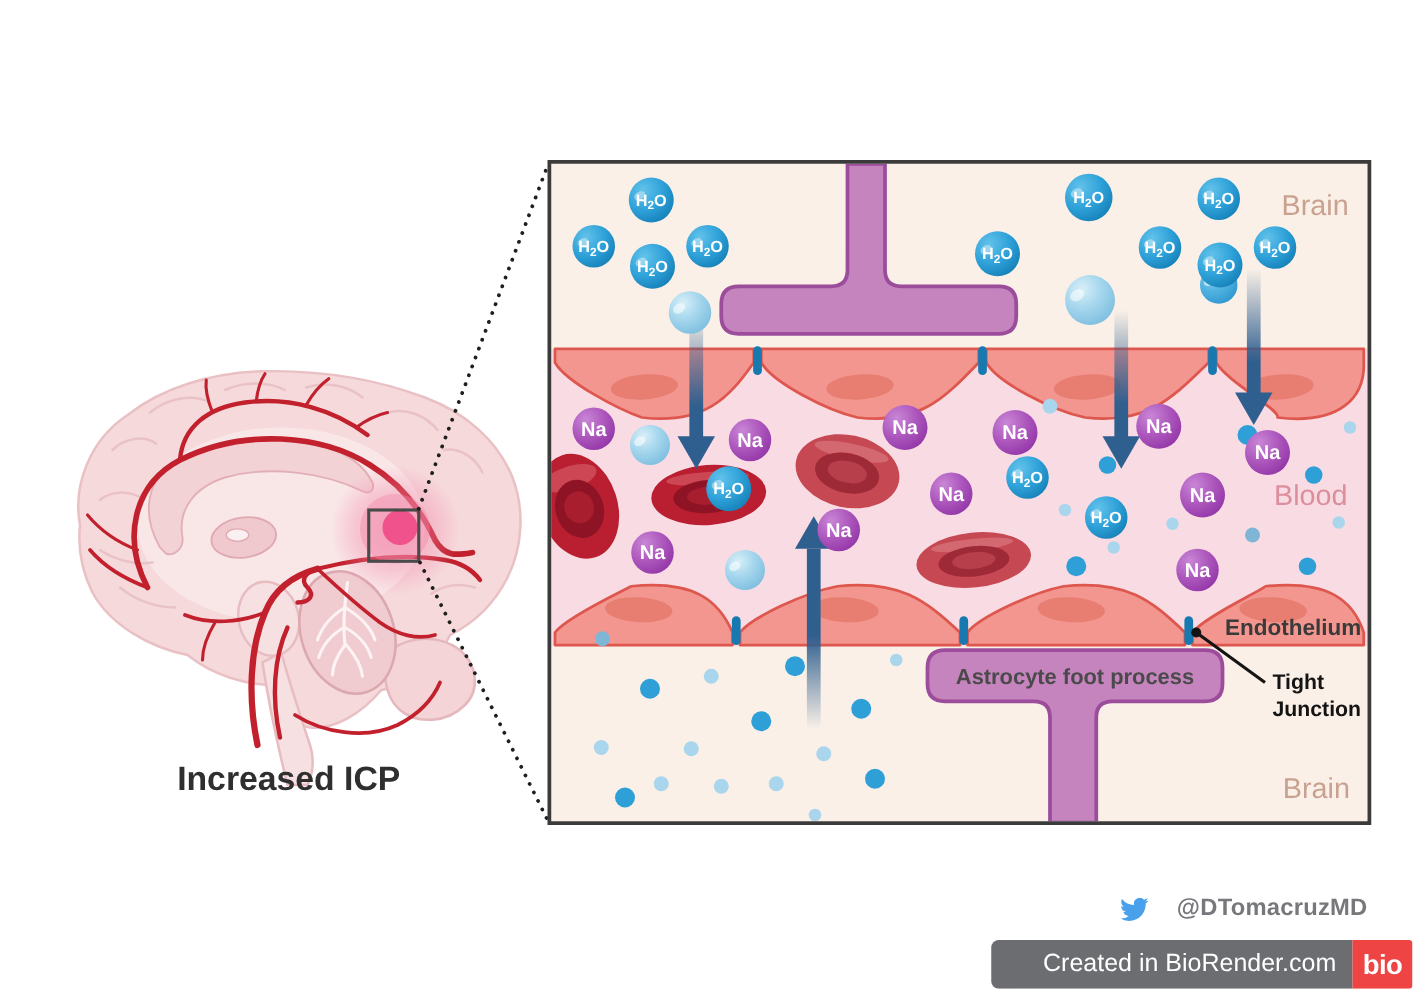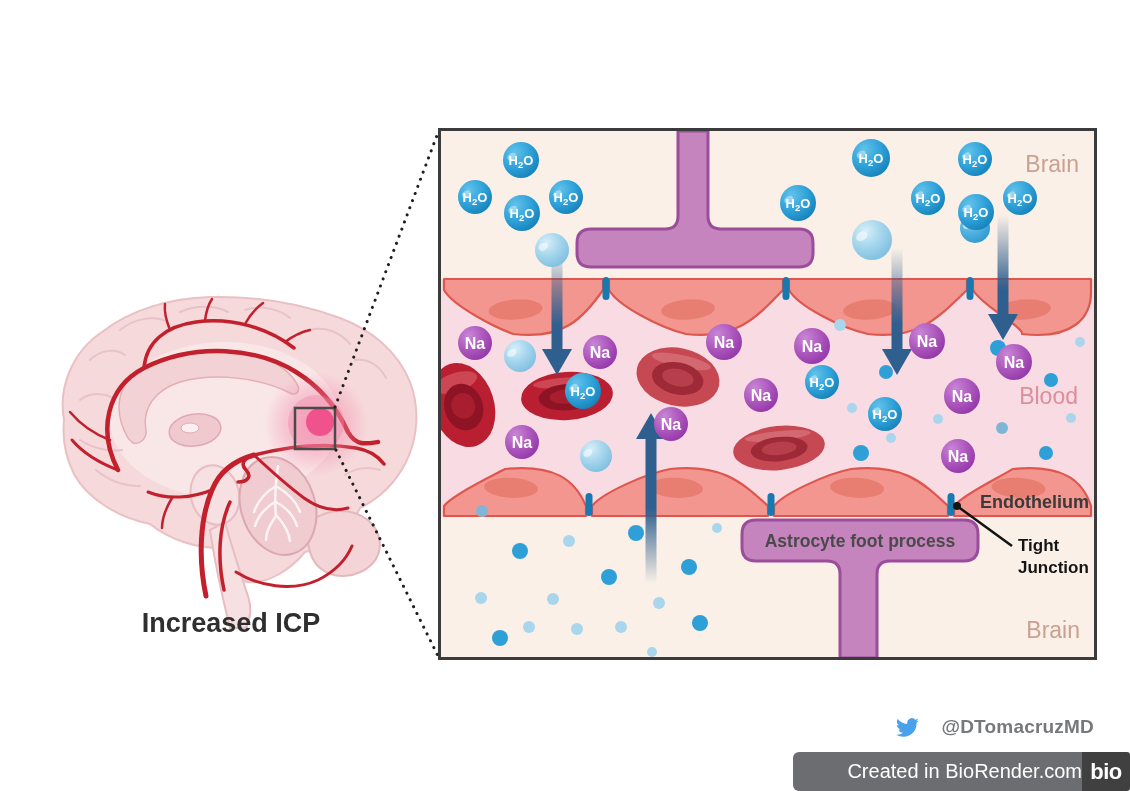--- a/index.html
+++ b/index.html
@@ -13,25 +13,25 @@
     position:absolute;top:714px;right:36px;height:26px;
     display:flex;align-items:center;gap:22px;
   }
   .credits-twitter .handle{font-size:19px;font-weight:bold;color:#77787B;letter-spacing:.2px;}
   .banner{
     position:absolute;left:793px;top:752px;right:0;height:39px;display:flex;
   }
   .banner .gray{
     flex:1;background:#6C6D70;border-radius:6px 0 0 6px;
     display:flex;align-items:center;justify-content:flex-end;
-    color:#ffffff;font-size:20px;white-space:pre;
+    padding-right:13px;color:#ffffff;font-size:20px;white-space:pre;
   }
   .banner .gray strong{font-weight:normal;}
   .banner .logo{
-    width:48px;background:#404040;color:#fff;display:flex;align-items:center;justify-content:center;
+    width:48px;background:#ef4444;color:#fff;display:flex;align-items:center;justify-content:center;
     font-size:22px;font-weight:bold;letter-spacing:-0.5px;border-radius:0 3px 3px 0;
   }
 </style>
 </head>
 <body>
 
 <svg id="scene" width="1130" height="791" viewBox="0 0 1130 791">
   <defs>
     <clipPath id="panelClip">
         <rect x="441" y="131" width="653" height="526"></rect>

